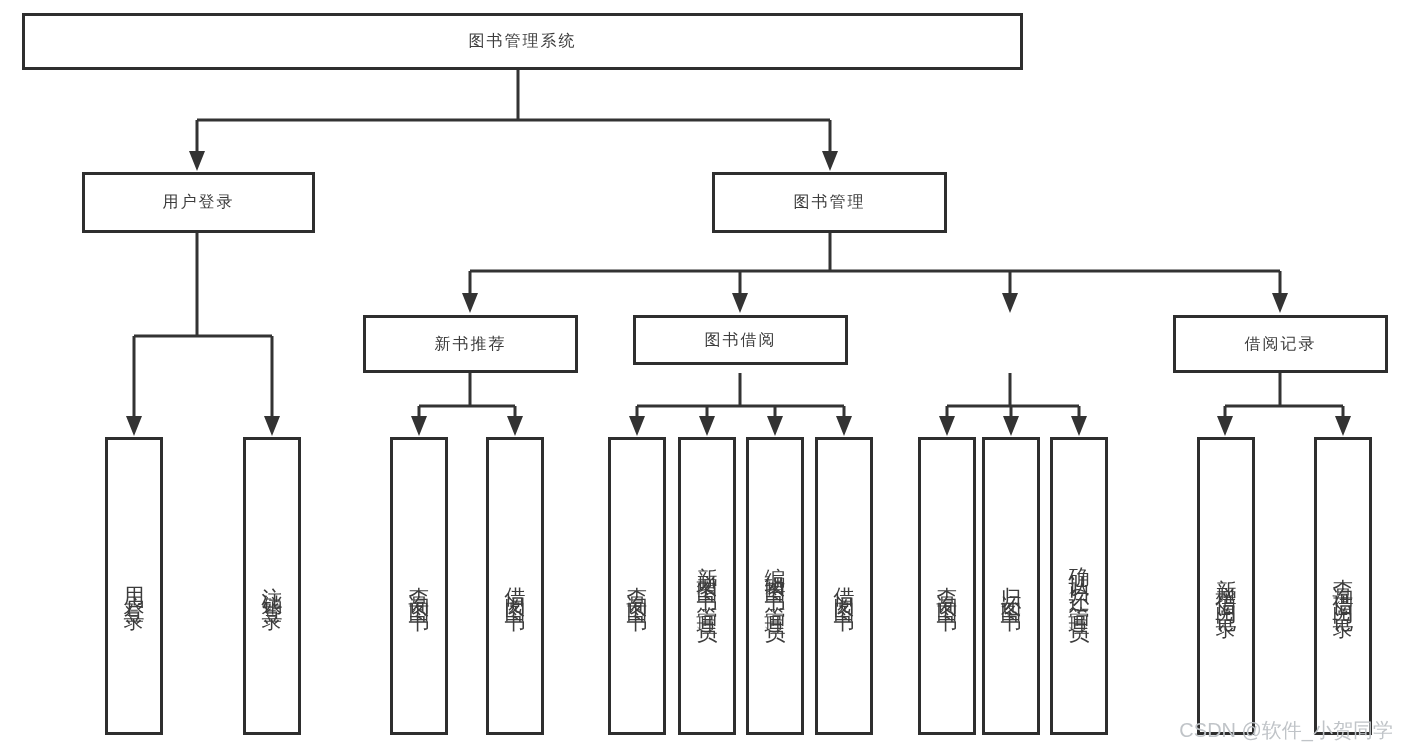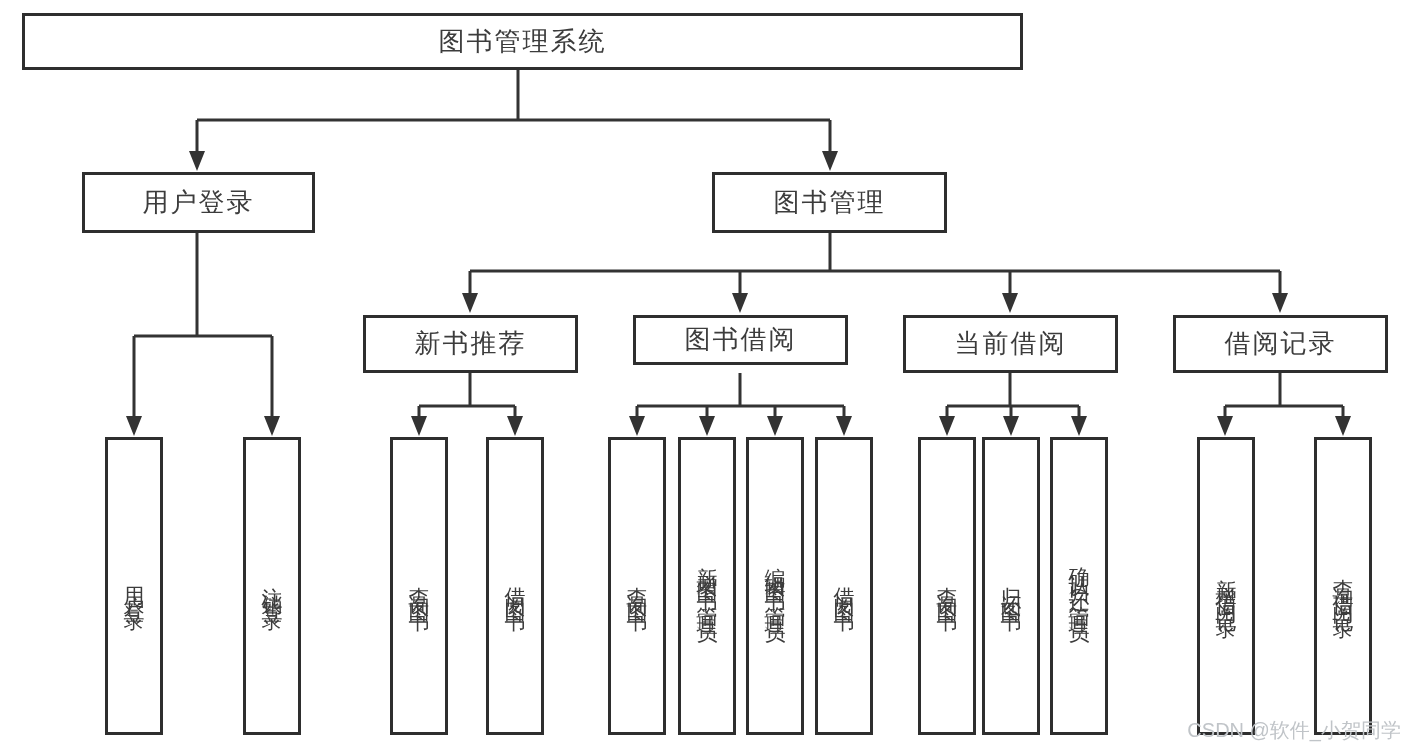--- a/index.html
+++ b/index.html
@@ -7,21 +7,21 @@
     position:relative;width:1405px;height:747px;background:#ffffff;overflow:hidden;
     font-family:"Liberation Sans", sans-serif;
   }
   .wires{position:absolute;left:0;top:0;pointer-events:none;}
   .node{
     position:absolute;box-sizing:border-box;background:#ffffff;
     border:3px solid #2e2e2e;color:#3c3c3c;
     display:flex;align-items:center;justify-content:center;
     text-align:center;line-height:1.15;
   }
-  .hnode{font-size:26px;letter-spacing:2px;text-align:right;}
+  .hnode{font-size:16px;letter-spacing:2px;text-align:right;}
   .vnode{
     writing-mode:vertical-rl;
     font-size:21px;letter-spacing:8px;
     top:437px;width:58px;height:298px;
   }
   
   .root{left:22px;top:13px;width:1001px;height:57px;}
   
   .l2a{left:82px;top:172px;width:233px;height:61px;}
   .l2b{left:712px;top:172px;width:235px;height:61px;}
@@ -29,21 +29,21 @@
   .l3a{left:363px;top:315px;width:215px;height:58px;}
   .l3b{left:633px;top:315px;width:215px;height:50px;}
   .l3c{left:903px;top:315px;width:215px;height:58px;}
   .l3d{left:1173px;top:315px;width:215px;height:58px;}
   
   .lf1{left:105px;}  .lf2{left:243px;}  .lf3{left:390px;}  .lf4{left:486px;}
   .lf5{left:608px;}  .lf6{left:678px;}  .lf7{left:746px;}  .lf8{left:815px;}
   .lf9{left:918px;}  .lf10{left:982px;} .lf11{left:1050px;}
   .lf12{left:1197px;}.lf13{left:1314px;}
   .watermark{
-    position:absolute;top:717px;right:4px;z-index:5;
+    position:absolute;top:717px;right:12px;z-index:5;
     font-size:20px;color:#c0c4c8;white-space:nowrap;
   }
 </style>
 </head>
 <body>
 
 <div class="stage">
 
   <svg class="wires" width="1405" height="747" viewBox="0 0 1405 747">
     <path fill="none" stroke="#333333" stroke-width="3" d="M518 70V120 M197 120H830 M197 120V160 M830 120V160
@@ -62,21 +62,20 @@
              M1225 436l-8 -20h16z M1343 436l-8 -20h16z"></path>
   </svg>
 
   <div class="node hnode root">图书管理系统</div>
 
   <div class="node hnode l2a">用户登录</div>
   <div class="node hnode l3a">新书推荐</div>
 
   <div class="node hnode l2b">图书管理</div>
   <div class="node hnode l3b">图书借阅</div>
-  <div class="node hnode l3c">当前借阅</div>
   <div class="node hnode l3d">借阅记录</div>
 
   <div class="node vnode lf1">用户登录</div>
   <div class="node vnode lf2">注销登录</div>
   <div class="node vnode lf3">查询图书</div>
   <div class="node vnode lf4">借阅图书</div>
   <div class="node vnode lf5">查询图书</div>
   <div class="node vnode lf6">新增图书（管理员）</div>
   <div class="node vnode lf7">编辑图书（管理员）</div>
   <div class="node vnode lf8">借阅图书</div>

